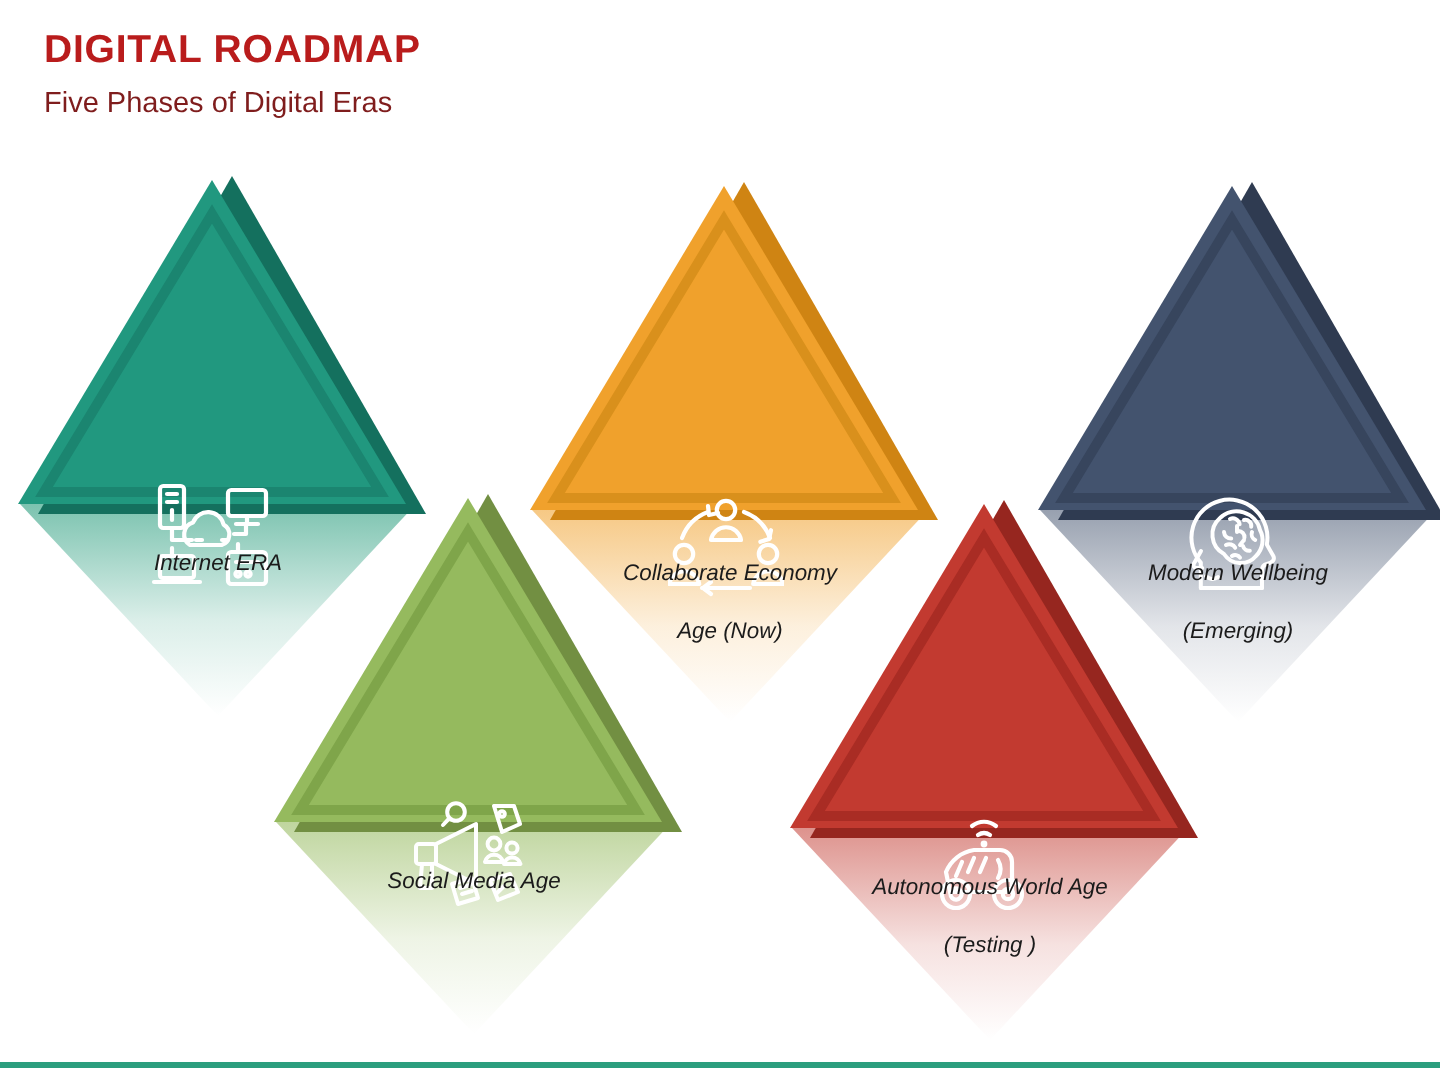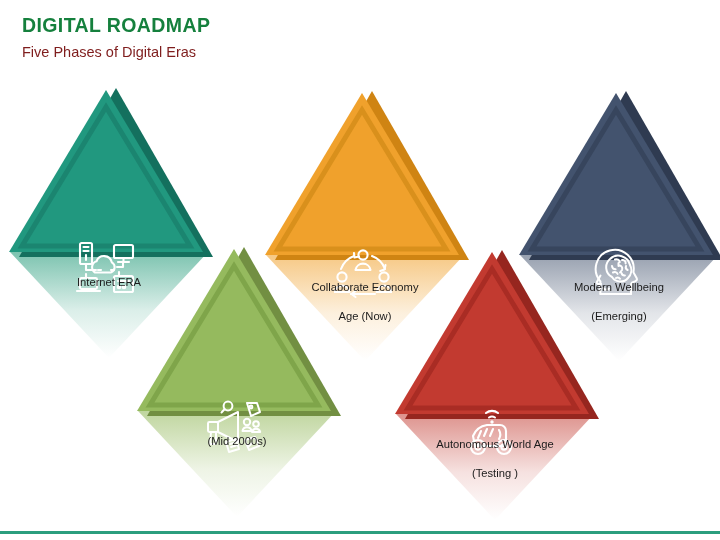--- a/index.html
+++ b/index.html
@@ -8,37 +8,37 @@
     background:#ffffff;
     font-family:"Liberation Sans", sans-serif;
     overflow:hidden;
     position:relative;
   }
   #stage{position:absolute;inset:0;width:720px;height:540px;}
 
   
   #header{position:absolute;left:22px;top:14px;width:600px;}
   #title{
-    font-size:19.5px;font-weight:bold;color:#15803d;
+    font-size:19.5px;font-weight:bold;color:#b91c1c;
     letter-spacing:.4px;line-height:1.2;margin:0 0 7px 0;
     white-space:nowrap;
   }
   #subtitle{
     font-size:14.5px;font-weight:normal;color:#7f1d1d;
     line-height:1.2;margin:0;white-space:nowrap;
   }
 
   
   #bottom-rule{
     position:absolute;left:0;top:531px;width:720px;height:3px;
     background:#2b9e7e;
   }
 
   
-  .unit{position:absolute;}
+  .unit{position:absolute;font-style:italic;}
   .tri-wrap{position:absolute;left:0;top:0;}
   .tri-svg{display:block;overflow:visible;}
 
   .caption{
     position:absolute;left:0;width:100%;
     text-align:center;color:#1b1b1b;
     font-size:11.2px;line-height:1.32;
     white-space:pre-line;
     pointer-events:none;
   }
@@ -153,21 +153,21 @@
         <path d="M22 42 L32 39 L35 49 L25 52 z"></path>
         <line x1="26" y1="44" x2="31" y2="42.5"></line>
         <line x1="27" y1="47" x2="32" y2="45.5"></line>
 
         <path d="M41 40 L51 37 L55 46 L45 50 z"></path>
         <path d="M44 47 L48 43"></path>
       </svg>
     </div>
 
     <div class="caption" style="top:174px;">
-      <div>(Mid 2000s)</div>
+      <div>Social Media Age</div>
     </div>
   </div>
 
   <div class="unit" style="left:388px;top:248px;width:214px;height:215px;">
     <div class="tri-wrap">
       <svg class="tri-svg" width="214" height="215" viewBox="0 0 214 215">
         <defs>
           <linearGradient id="refl4" x1="0" y1="0" x2="0" y2="1">
             <stop offset="0%" stop-color="#c23a30" stop-opacity="0.55"></stop>
             <stop offset="55%" stop-color="#c23a30" stop-opacity="0.15"></stop>

